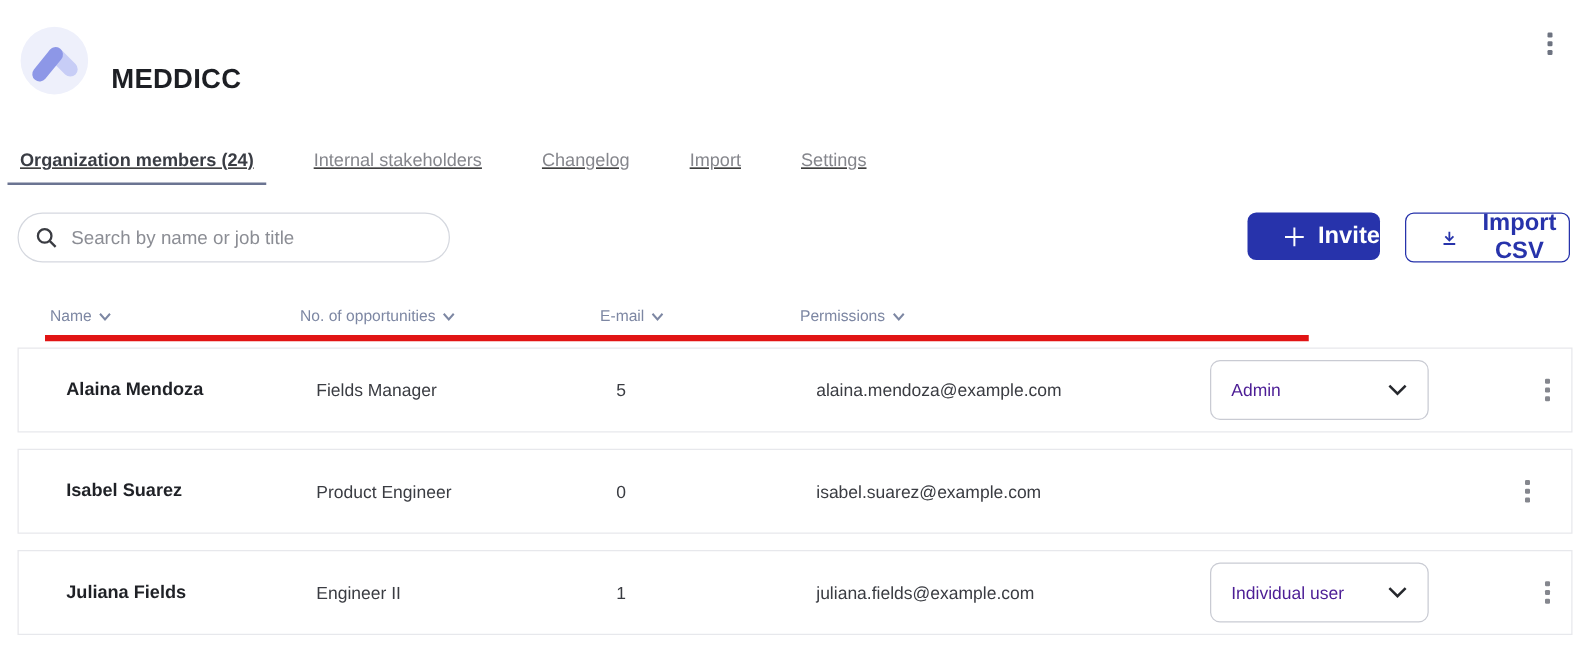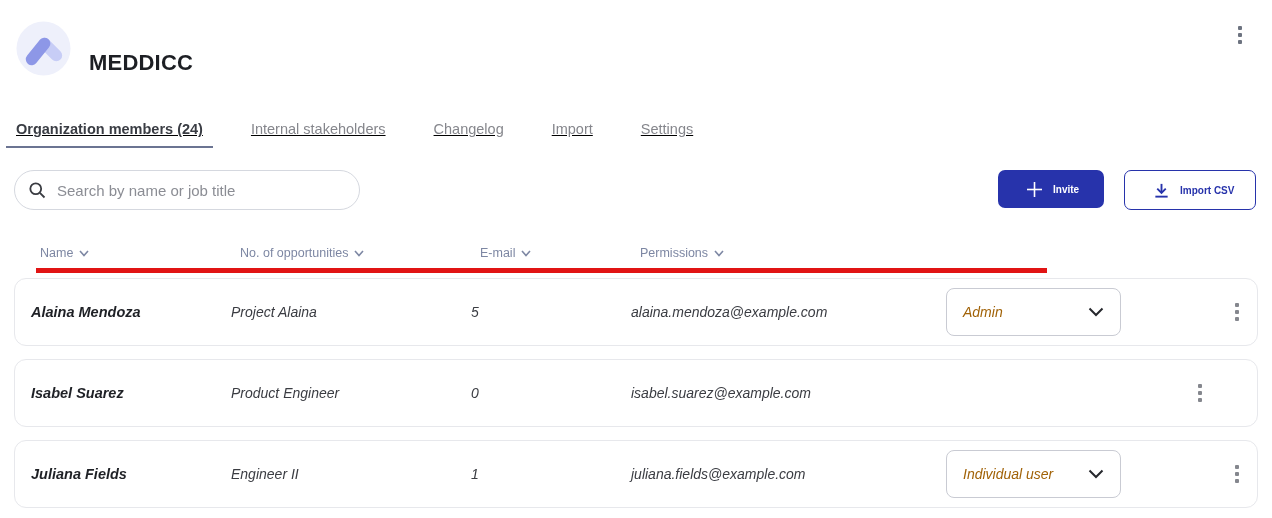--- a/index.html
+++ b/index.html
@@ -24,42 +24,42 @@
 
   
   .toolbar { display:flex; justify-content:space-between; align-items:center; margin-top:22px; padding:0 16px 0 14px; }
   .search-box { display:flex; align-items:center; width:346px; height:40px; border:1px solid #d5d8df;
                 border-radius:20px; padding:0 12px; background:#fff; }
   .search-box svg { flex:0 0 auto; }
   .search-input { border:none; outline:none; flex:1; margin-left:10px; font-family:inherit;
                   font-size:15px; color:#2f3136; background:transparent; }
   .search-input::placeholder { color:#8b8d94; }
   .toolbar-actions { display:flex; gap:20px; }
-  .btn { display:flex; align-items:center; justify-content:flex-start; gap:10px; cursor:pointer;
-         font-family:inherit; font-size:10px; font-weight:bold; border-radius:7px;padding-left:28px; }
+  .btn { display:flex; align-items:center; justify-content:flex-end; gap:10px; cursor:pointer;
+         font-family:inherit; font-size:19px; font-weight:bold; border-radius:7px;padding-left:28px; }
   .btn-invite { width:106px; height:38px; background:#2733ab; color:#fff; border:none; }
   .btn-import { width:132px; height:40px; background:#fff; color:#2733ab; border:1.5px solid #2733ab; }
 
   
   .grid-cols { display:grid; grid-template-columns:200px 240px 160px 315px 262px 1fr; align-items:center; }
   .thead { margin:34px 14px 0 14px; padding:0 12px 0 26px; height:18px; }
   .th { display:flex; align-items:center; gap:6px; font-size:12.5px; font-weight:normal;
         color:#7d87a3; cursor:pointer; }
   .th:nth-child(5) { padding-left:6px; }
 
   .red-line { margin:6px 0 0 36px; width:1011px; height:5px; background:#e11414; }
 
   .tbody { margin:5px 14px 0 14px; }
-  .row-card { width:1244px; height:68px; background:#fff; border:1px solid #e7e8ec; border-radius:12px;
-              padding:0 12px 0 16px; margin-bottom:13px;font-style:italic; }
+  .row-card { width:1244px; height:68px; background:#fff; border:1px solid #e7e8ec; border-radius:0;
+              padding:0 12px 0 38px; margin-bottom:13px; }
   .cell { font-size:14px; color:#3a3c42; }
   .cell.name { font-weight:bold; color:#1f2126; font-size:14.5px; }
   .select { display:flex; align-items:center; justify-content:space-between; width:175px; height:48px;
             border:1px solid #c9cbd3; border-radius:8px; padding:0 16px; cursor:pointer; background:#fff; }
-  .select span { font-size:14px; color:#a16207; }
+  .select span { font-size:14px; color:#4c1d95; }
   .kebab-cell { display:flex; justify-content:flex-end; }
   .row-kebab { background:none; border:none; cursor:pointer; display:flex; flex-direction:column;
                gap:3px; padding:6px; }
   .row-kebab .dot { background:#85878e; }
 </style>
 </head>
 <body>
 
 <div class="page">
 
@@ -147,21 +147,21 @@
           <polyline points="1,1 5,5.5 9,1"></polyline>
         </svg>
   </div>
 </div>
 
   <div class="red-line"></div>
 
   <div class="tbody">
   <div class="row-card grid-cols">
     <div class="cell name">Alaina Mendoza</div>
-    <div class="cell">Project Alaina</div>
+    <div class="cell">Fields Manager</div>
     <div class="cell">5</div>
     <div class="cell">alaina.mendoza@example.com</div>
     <div class="cell">
       <div class="select">
         <span>Admin</span>
         <svg width="16" height="10" viewBox="0 0 16 10" fill="none" stroke="#26282d" stroke-width="2">
               <polyline points="1.5,1.5 8,8 14.5,1.5"></polyline>
             </svg>
       </div>
     </div>

